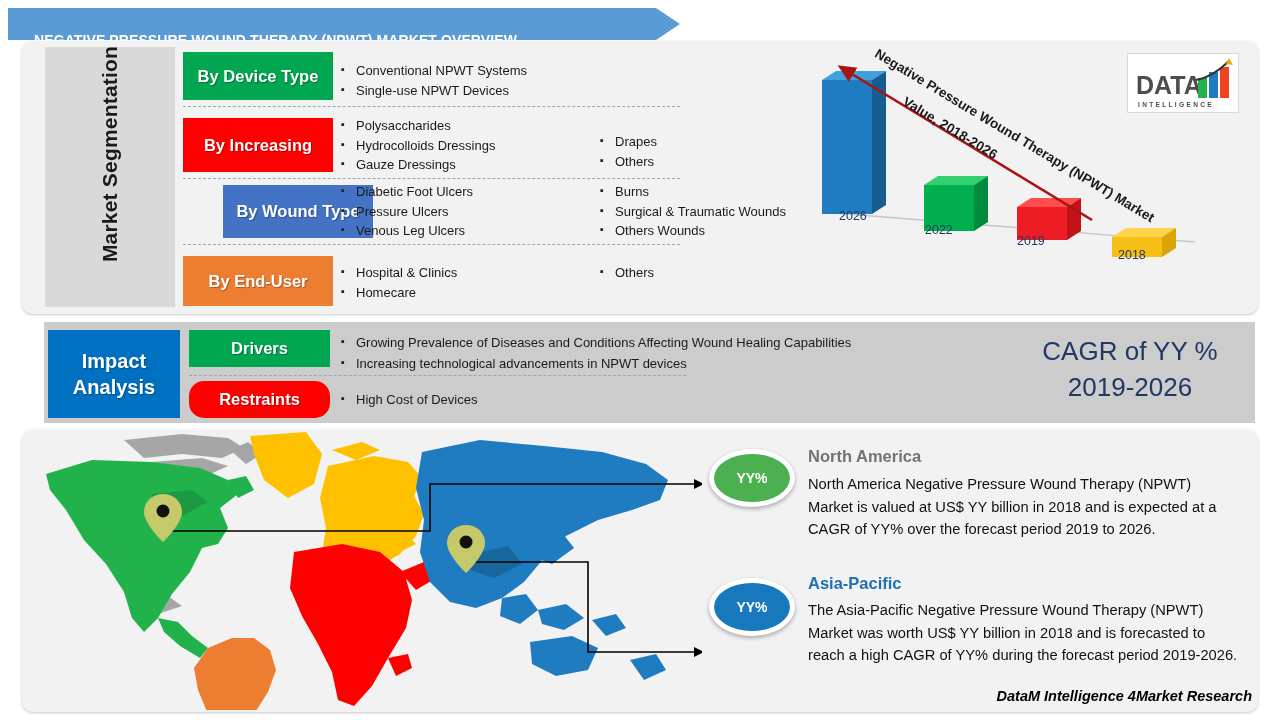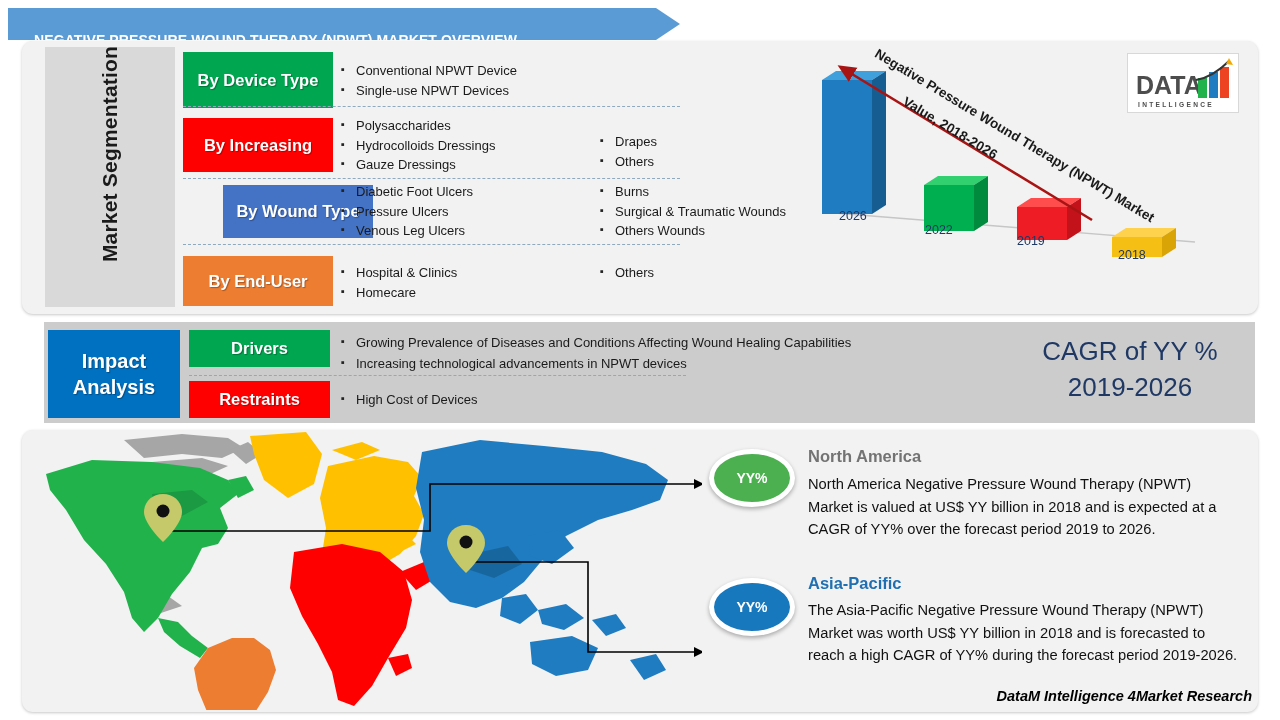--- a/index.html
+++ b/index.html
@@ -81,25 +81,25 @@
     <div class="banner-tip"></div>
     <div class="banner-txt">NEGATIVE PRESSURE WOUND THERAPY (NPWT) MARKET OVERVIEW</div>
   </div>
 
   <div class="seg-card"></div>
 
   <div class="seg-label-box">
     <div class="seg-label-txt">Market Segmentation</div>
   </div>
 
-  <div class="seg-box" style="left:183px; top:52px; width:150px; height:56px; background:#00A650;">
+  <div class="seg-box" style="left:183px; top:52px; width:150px; height:48px; background:#00A650;">
     <span>By Device Type</span>
   </div>
   <ul class="bullets" style="left:341px; top:61px;">
-    <li>Conventional NPWT Device</li>
+    <li>Conventional NPWT Systems</li>
     <li>Single-use NPWT Devices</li>
   </ul>
   <div class="seg-row-divider" style="left:183px; top:106px; width:497px;"></div>
 
   <div class="seg-box" style="left:183px; top:118px; width:150px; height:54px; background:#FF0000;">
     <span>By Increasing</span>
   </div>
   <ul class="bullets" style="left:341px; top:116px;">
     <li>Polysaccharides</li>
     <li>Hydrocolloids Dressings</li>
@@ -207,21 +207,21 @@
 
   <div class="seg-box" style="left:189px; top:330px; width:141px; height:37px; background:#00A650;">
     <span>Drivers</span>
   </div>
   <ul class="bullets" style="left:341px; top:332px; line-height:21px;">
     <li>Growing Prevalence of Diseases and Conditions Affecting Wound Healing Capabilities</li>
     <li>Increasing technological advancements in NPWT devices</li>
   </ul>
   <div class="seg-row-divider" style="left:189px; top:375px; width:497px;"></div>
 
-  <div class="seg-box" style="left:189px; top:381px; width:141px; height:37px; background:#FF0000;">
+  <div class="seg-box" style="left:189px; top:381px; width:141px; height:37px; background:#FF0000;border-radius:15px;">
     <span>Restraints</span>
   </div>
   <ul class="bullets" style="left:341px; top:390px;">
     <li>High Cost of Devices</li>
   </ul>
 
   <div class="cagr">
     <div>CAGR of YY %</div>
     <div>2019-2026</div>
   </div>

